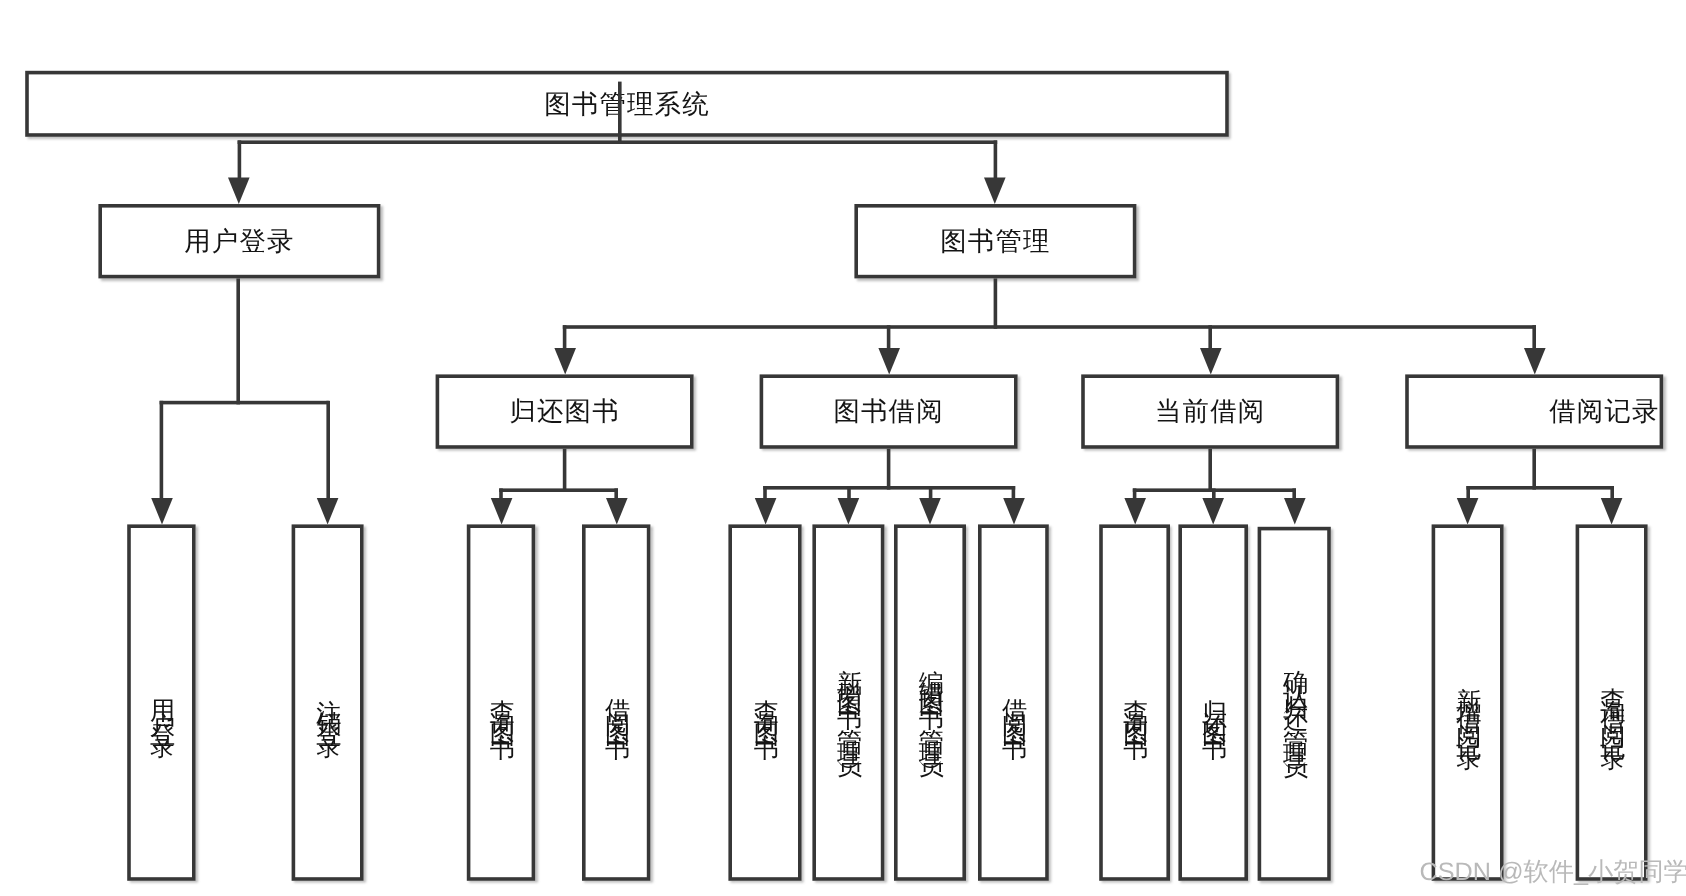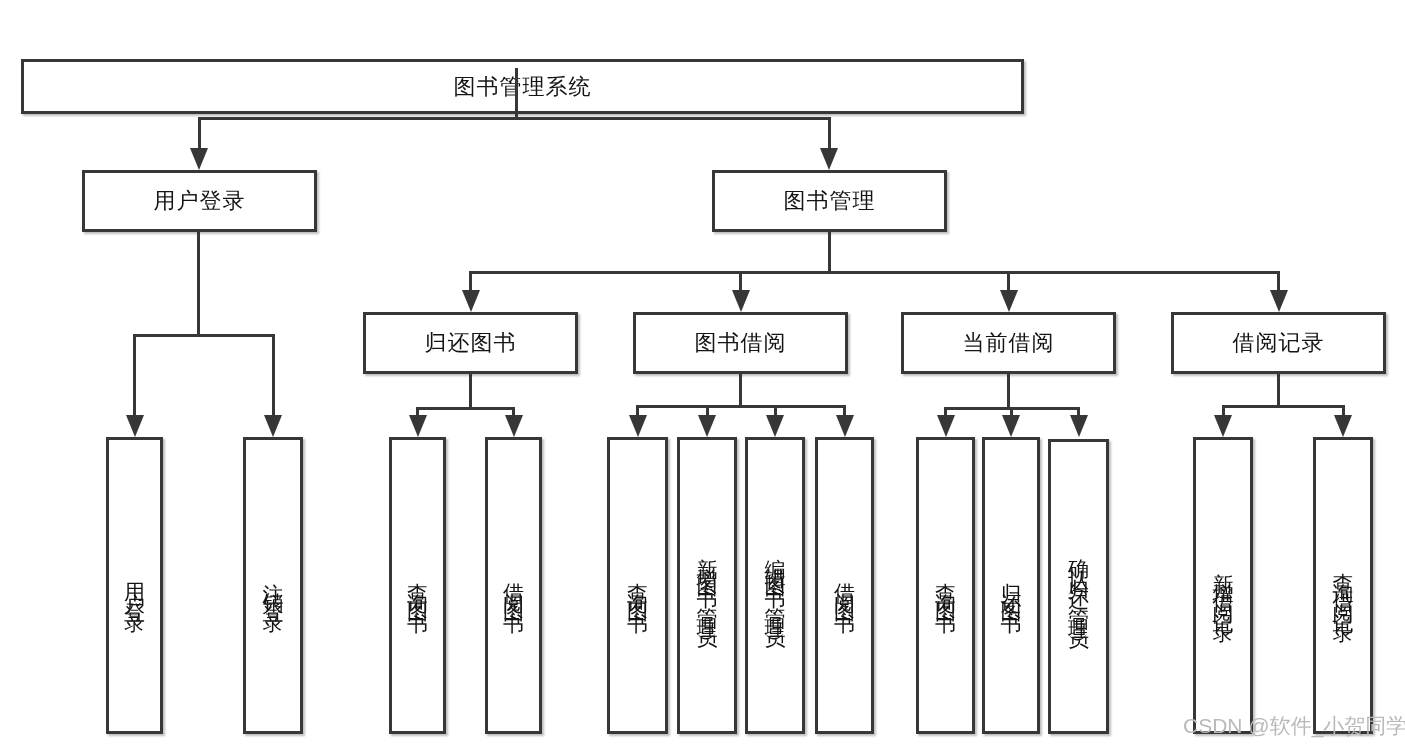--- a/index.html
+++ b/index.html
@@ -72,21 +72,21 @@
 
   <div class="node" style="left:363px;top:312px;width:215px;height:62px;">
     <span class="hlabel">归还图书</span>
   </div>
   <div class="node" style="left:633px;top:312px;width:215px;height:62px;">
     <span class="hlabel">图书借阅</span>
   </div>
   <div class="node" style="left:901px;top:312px;width:215px;height:62px;justify-content:center;">
     <span class="hlabel">当前借阅</span>
   </div>
-  <div class="node" style="left:1171px;top:312px;width:215px;height:62px;">
+  <div class="node" style="left:1171px;top:312px;width:215px;height:62px;justify-content:flex-end;">
     <span class="hlabel">借阅记录</span>
   </div>
 
   <div class="ln" style="left:469px;top:374px;width:3px;height:36px;"></div>
   <div class="ln" style="left:416px;top:407px;width:99px;height:3px;"></div>
   <div class="ln" style="left:416px;top:407px;width:3px;height:10px;"></div>
   <div class="arr" style="left:409px;top:415px;"></div>
   <div class="ln" style="left:512px;top:407px;width:3px;height:10px;"></div>
   <div class="arr" style="left:505px;top:415px;"></div>
 

